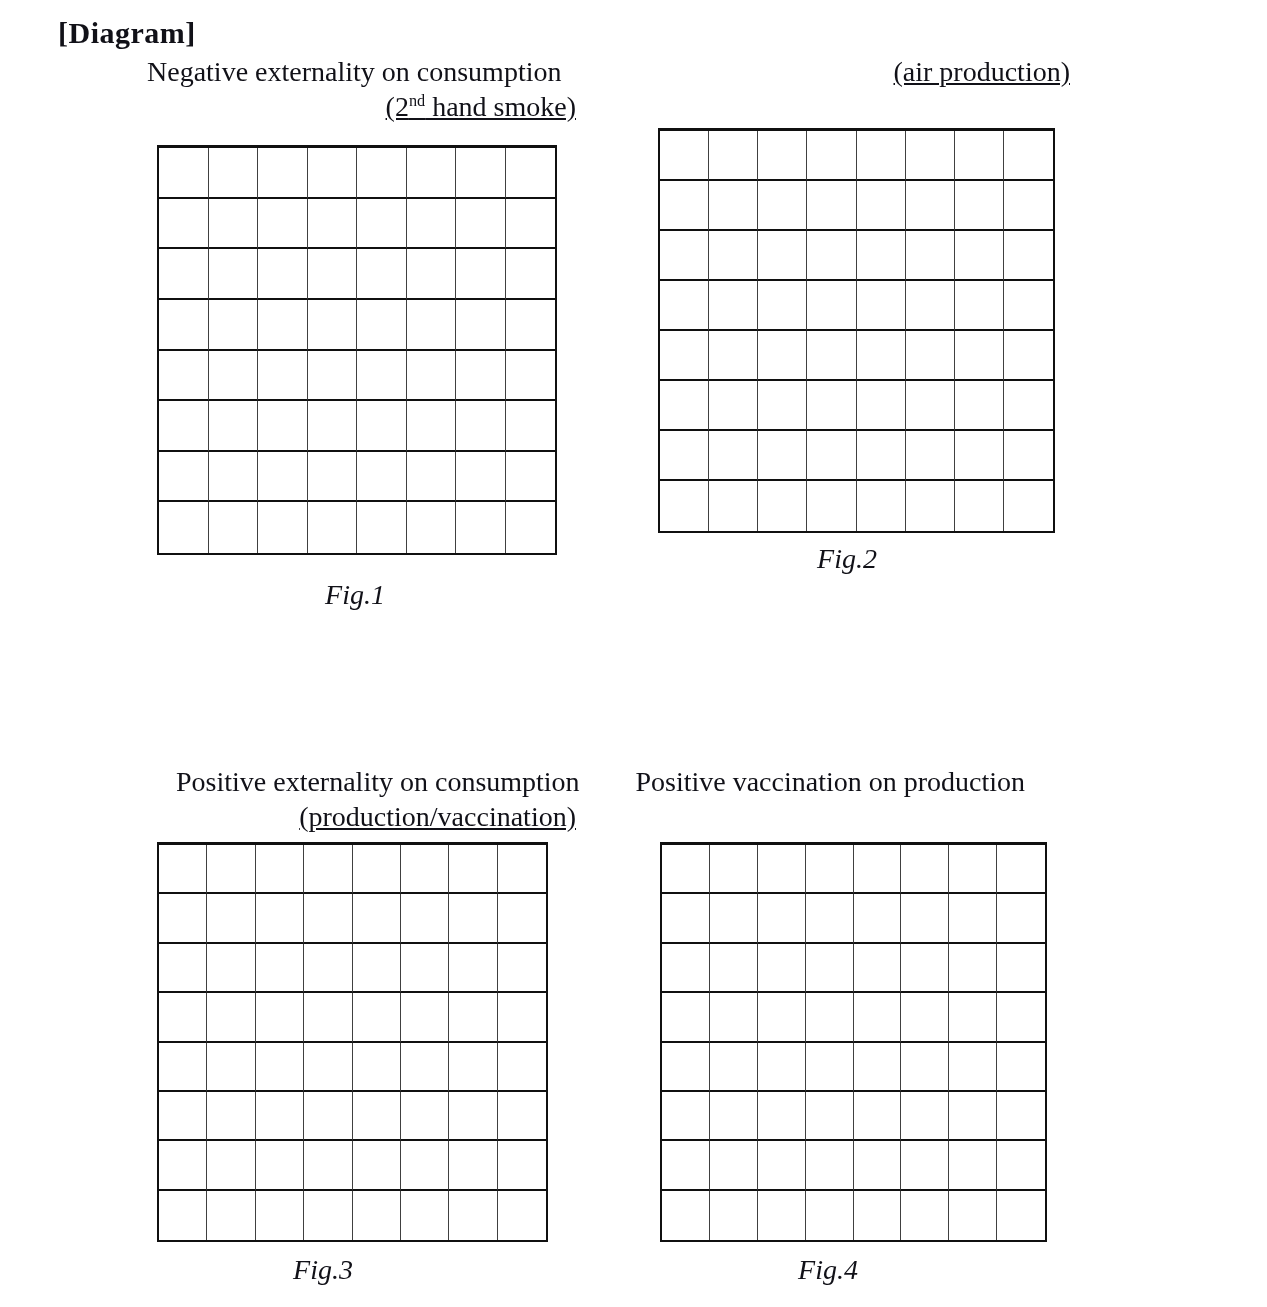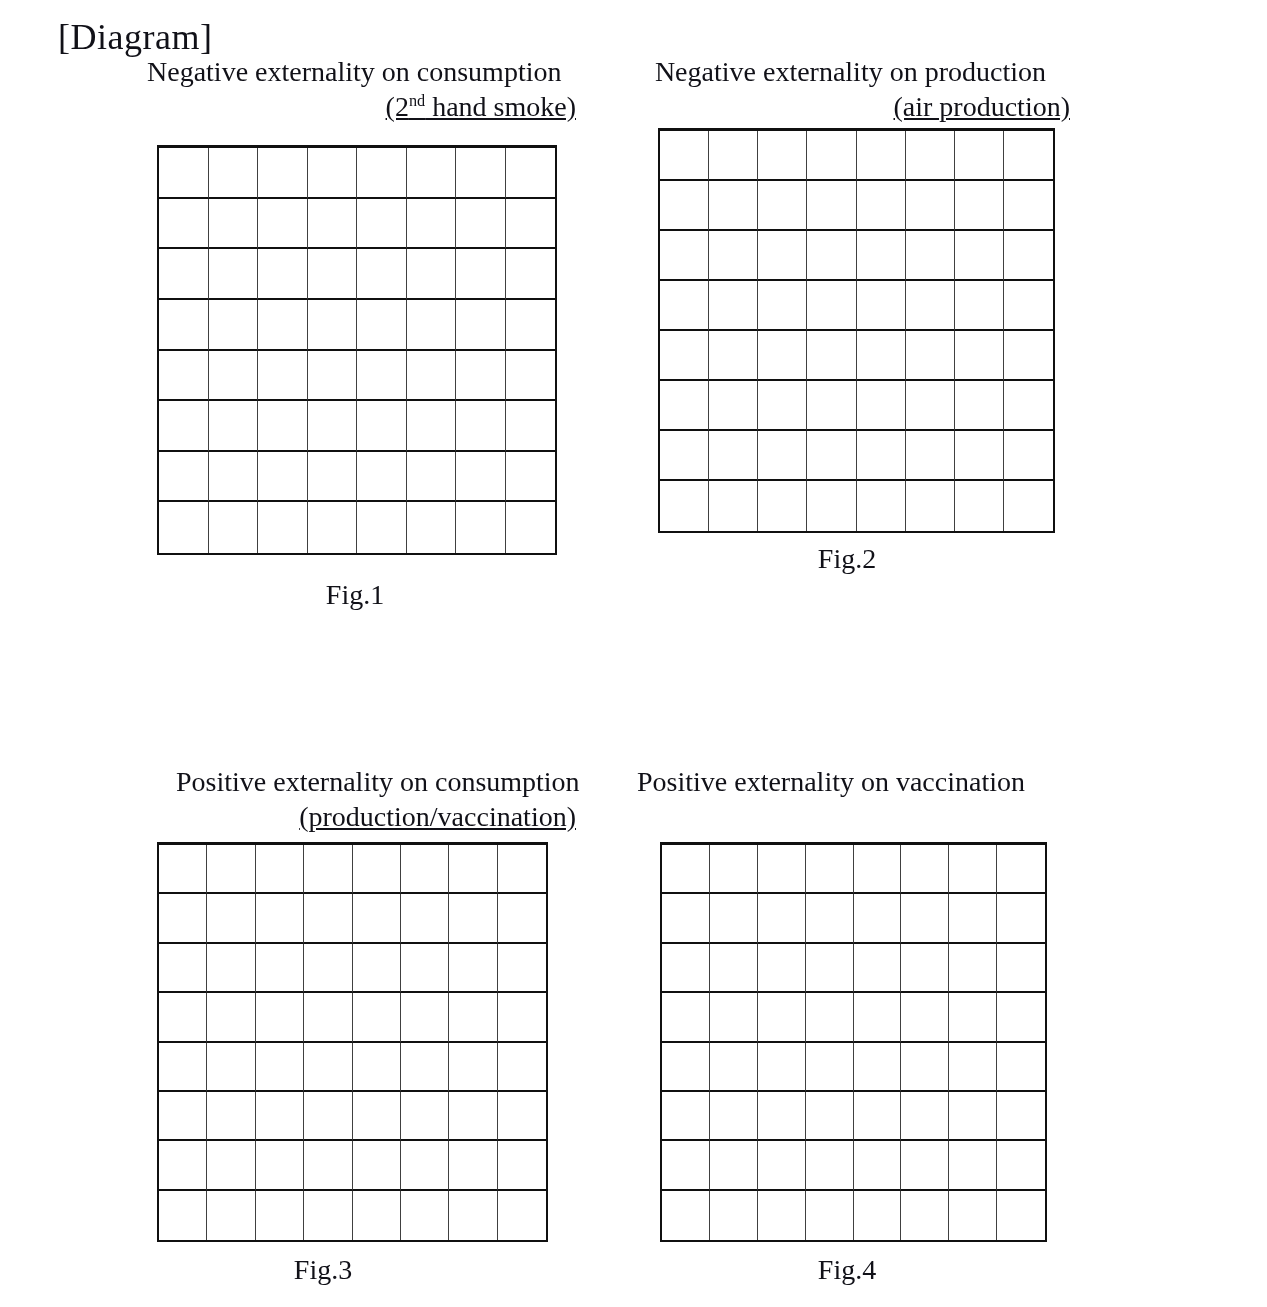--- a/index.html
+++ b/index.html
@@ -12,21 +12,21 @@
   .page{
     position:relative;
     width:1267px;height:1307px;
     background:var(--bg);
     overflow:hidden;
     font-family:"Liberation Serif","DejaVu Serif",serif;
     color:var(--text);
   }
   .doc-header{
     position:absolute;left:58px;top:16px;
-    font-size:36px;font-weight:normal;letter-spacing:0.5px;
+    font-size:30px;font-weight:bold;letter-spacing:0.5px;
   }
   .fig-title{
     position:absolute;width:400px;
     text-align:right;font-size:28px;line-height:35px;
     white-space:nowrap;
   }
   .fig-title .sub{position:relative;display:block;text-decoration:underline;}
   .fig-title sup{font-size:0.58em;line-height:0;vertical-align:super;}
   .figure-grid{
     position:absolute;display:grid;
@@ -36,21 +36,21 @@
     background:var(--bg);
   }
   .cell{
     border-right:1px solid var(--v-line);
     border-bottom:2px solid var(--h-line);
   }
   .cell.col-last{border-right:none;}
   .cell.row-last{border-bottom:none;}
   .fig-caption{
     position:absolute;width:400px;
-    text-align:center;font-size:28px;
+    text-align:center;font-size:28px;font-style:italic;
   }
 </style>
 </head>
 <body>
 
 <div class="page">
 
   <div class="doc-header">[Diagram]</div>
 
   <div class="fig-title" style="left:147px;top:54px;">
@@ -119,21 +119,20 @@
       <div class="cell row-last"></div>
       <div class="cell row-last"></div>
       <div class="cell row-last"></div>
       <div class="cell row-last"></div>
       <div class="cell row-last"></div>
       <div class="cell col-last row-last"></div>
     </div>
   <div class="fig-caption" style="left:155px;top:579px;">Fig.1</div>
 
   <div class="fig-title" style="left:646px;top:54px;">
-    <span>Negative externality on production</span>
     <span class="sub" style="left:24px;">(air production)</span>
   </div>
   <div class="figure-grid" style="left: 658px; top: 128px; width: 397px; height: 405px; grid-template-columns: repeat(8, 1fr); grid-template-rows: repeat(8, 1fr);">
       <div class="cell"></div>
       <div class="cell"></div>
       <div class="cell"></div>
       <div class="cell"></div>
       <div class="cell"></div>
       <div class="cell"></div>
       <div class="cell"></div>
@@ -263,21 +262,21 @@
       <div class="cell row-last"></div>
       <div class="cell row-last"></div>
       <div class="cell row-last"></div>
       <div class="cell row-last"></div>
       <div class="cell row-last"></div>
       <div class="cell col-last row-last"></div>
     </div>
   <div class="fig-caption" style="left:123px;top:1254px;">Fig.3</div>
 
   <div class="fig-title" style="left:625px;top:764px;">
-    <span>Positive externality on vaccination</span>
+    <span>Positive vaccination on production</span>
   </div>
   <div class="figure-grid" style="left: 660px; top: 842px; width: 387px; height: 400px; grid-template-columns: repeat(8, 1fr); grid-template-rows: repeat(8, 1fr);">
       <div class="cell"></div>
       <div class="cell"></div>
       <div class="cell"></div>
       <div class="cell"></div>
       <div class="cell"></div>
       <div class="cell"></div>
       <div class="cell"></div>
       <div class="cell col-last"></div>
@@ -331,15 +330,15 @@
       <div class="cell col-last"></div>
       <div class="cell row-last"></div>
       <div class="cell row-last"></div>
       <div class="cell row-last"></div>
       <div class="cell row-last"></div>
       <div class="cell row-last"></div>
       <div class="cell row-last"></div>
       <div class="cell row-last"></div>
       <div class="cell col-last row-last"></div>
     </div>
-  <div class="fig-caption" style="left:647px;top:1254px;">Fig.4</div>
+  <div class="fig-caption" style="left:628px;top:1254px;">Fig.4</div>
 
 </div>
 
 </body></html>

